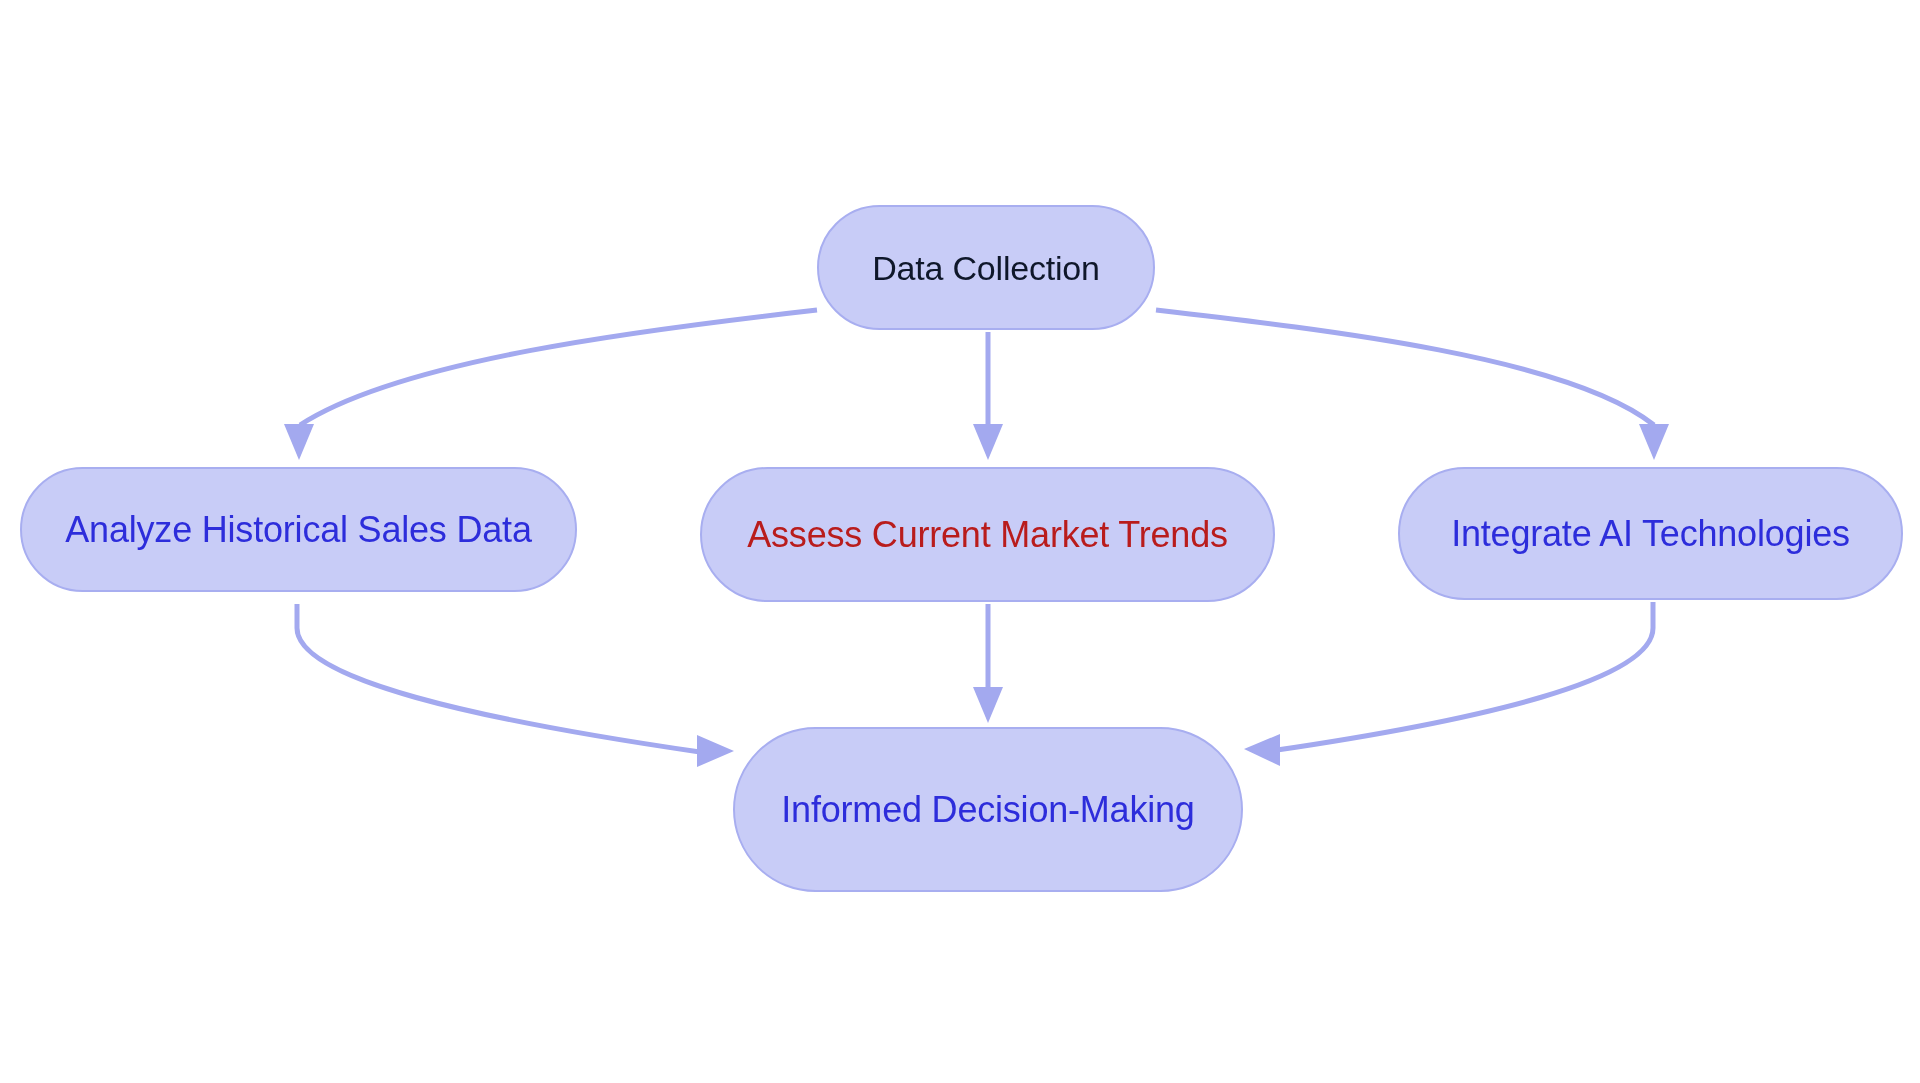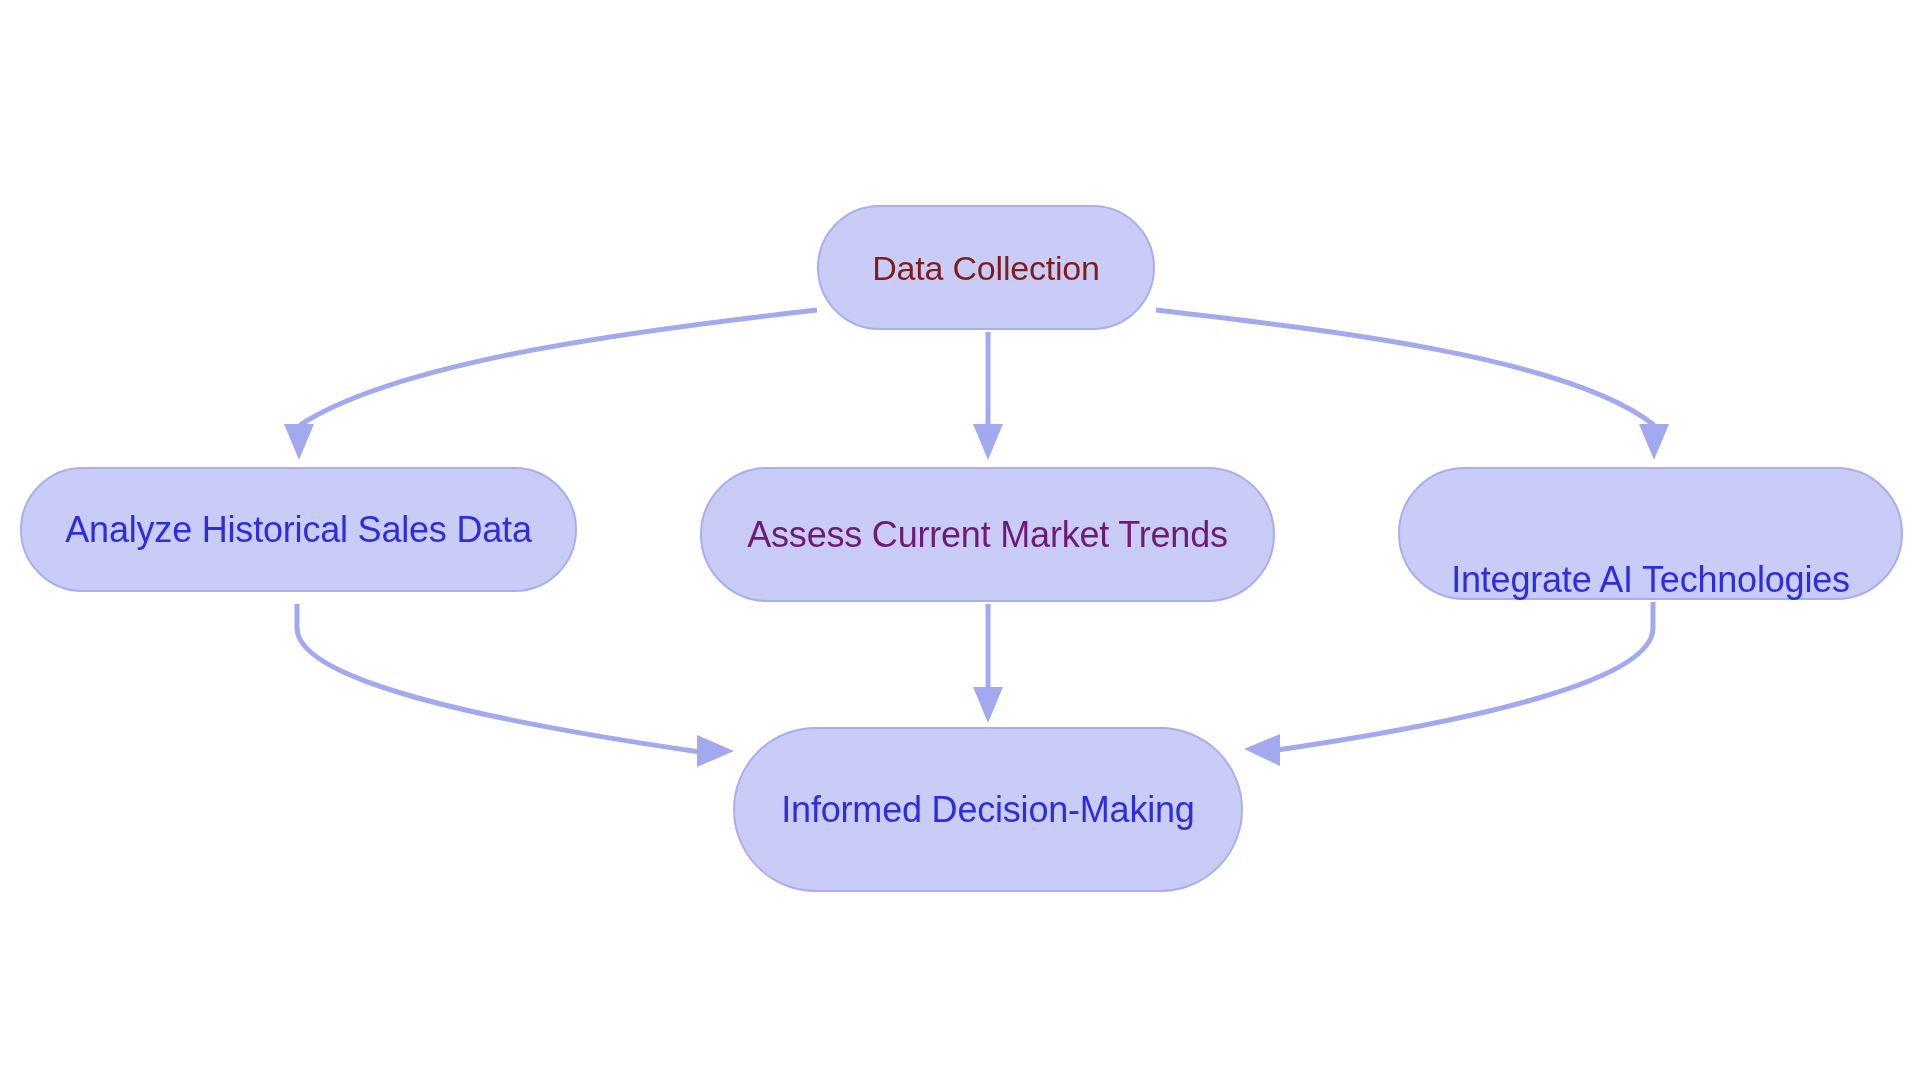--- a/index.html
+++ b/index.html
@@ -87,30 +87,30 @@
           <path class="arrow-head" d="M 973 687 L 1003 687 L 988 723 Z" fill="#a3a9ef"></path>
         </g>
         <g>
           <path class="edge-path" d="M 1653 602 L 1653 628 C 1653 680 1480 720 1277 750" stroke="#a3a9ef"></path>
           <path class="arrow-head" d="M 1280 734 L 1280 766 L 1244 749 Z" fill="#a3a9ef"></path>
         </g>
       </g>
   </svg>
 
   <div id="nodes-group">
-      <div class="node" style="left: 817px; top: 205px; width: 338px; height: 125px; background: rgb(200, 204, 247); border-color: rgb(168, 174, 240); color: #7f1d1d;">
+      <div class="node" style="left: 817px; top: 205px; width: 338px; height: 125px; background: rgb(200, 204, 247); border-color: rgb(168, 174, 240); color: #0f172a;">
         <span class="node-label" style="font-size: 34px;">Data Collection</span>
       </div>
       <div class="node" style="left: 20px; top: 467px; width: 557px; height: 125px; background: rgb(200, 204, 247); border-color: rgb(168, 174, 240); color: rgb(45, 45, 219);">
         <span class="node-label" style="font-size: 36px;">Analyze Historical Sales Data</span>
       </div>
-      <div class="node" style="left: 700px; top: 467px; width: 575px; height: 135px; background: rgb(200, 204, 247); border-color: rgb(168, 174, 240); color: #701a75;">
+      <div class="node" style="left: 700px; top: 467px; width: 575px; height: 135px; background: rgb(200, 204, 247); border-color: rgb(168, 174, 240); color: #b91c1c;">
         <span class="node-label" style="font-size: 36px;">Assess Current Market Trends</span>
       </div>
-      <div class="node" style="left: 1398px; top: 467px; width: 505px; height: 133px; background: rgb(200, 204, 247); border-color: rgb(168, 174, 240); color: rgb(45, 45, 219); align-items: flex-end;">
+      <div class="node" style="left: 1398px; top: 467px; width: 505px; height: 133px; background: rgb(200, 204, 247); border-color: rgb(168, 174, 240); color: rgb(45, 45, 219);">
         <span class="node-label" style="font-size: 36px;">Integrate AI Technologies</span>
       </div>
       <div class="node" style="left: 733px; top: 727px; width: 510px; height: 165px; background: rgb(200, 204, 247); border-color: rgb(168, 174, 240); color: rgb(45, 45, 219);">
         <span class="node-label" style="font-size: 36px;">Informed Decision-Making</span>
       </div>
     </div>
 
 </div>
 
 </body></html>

